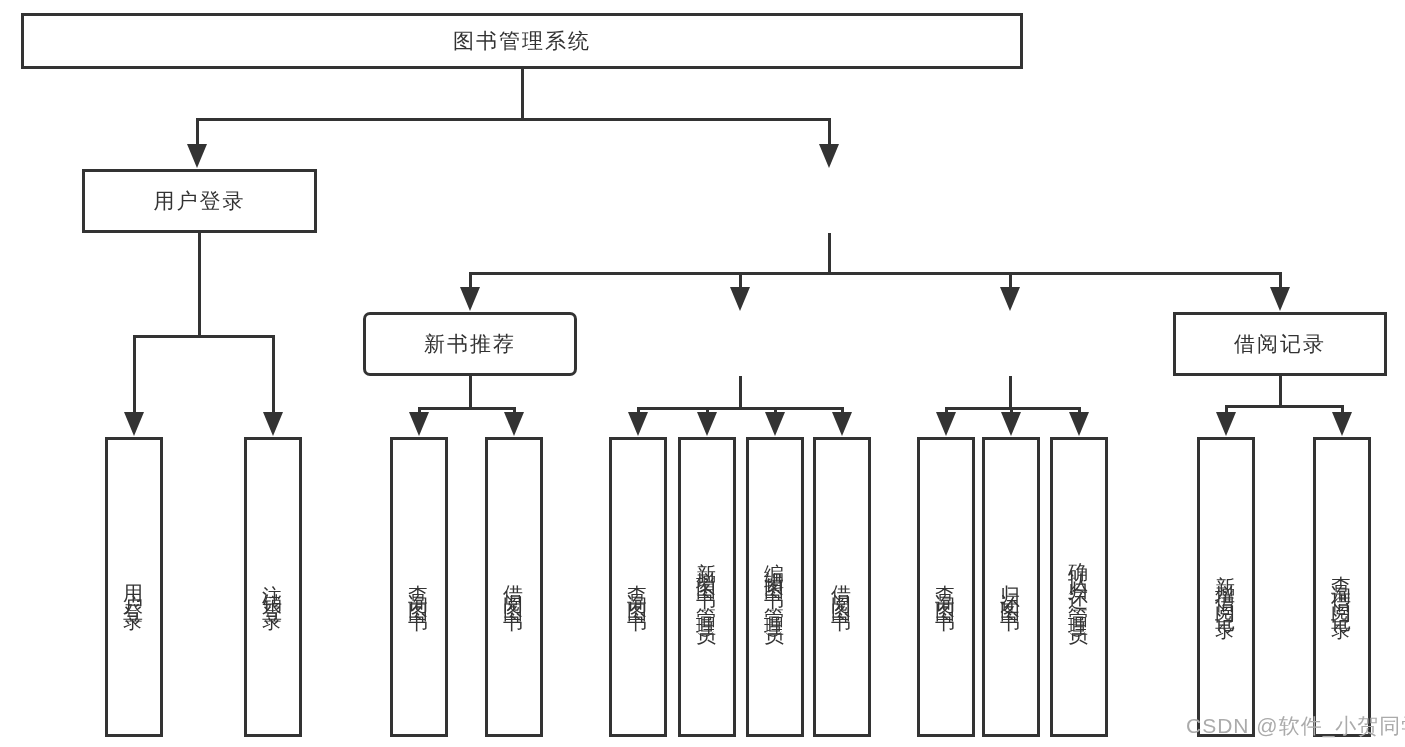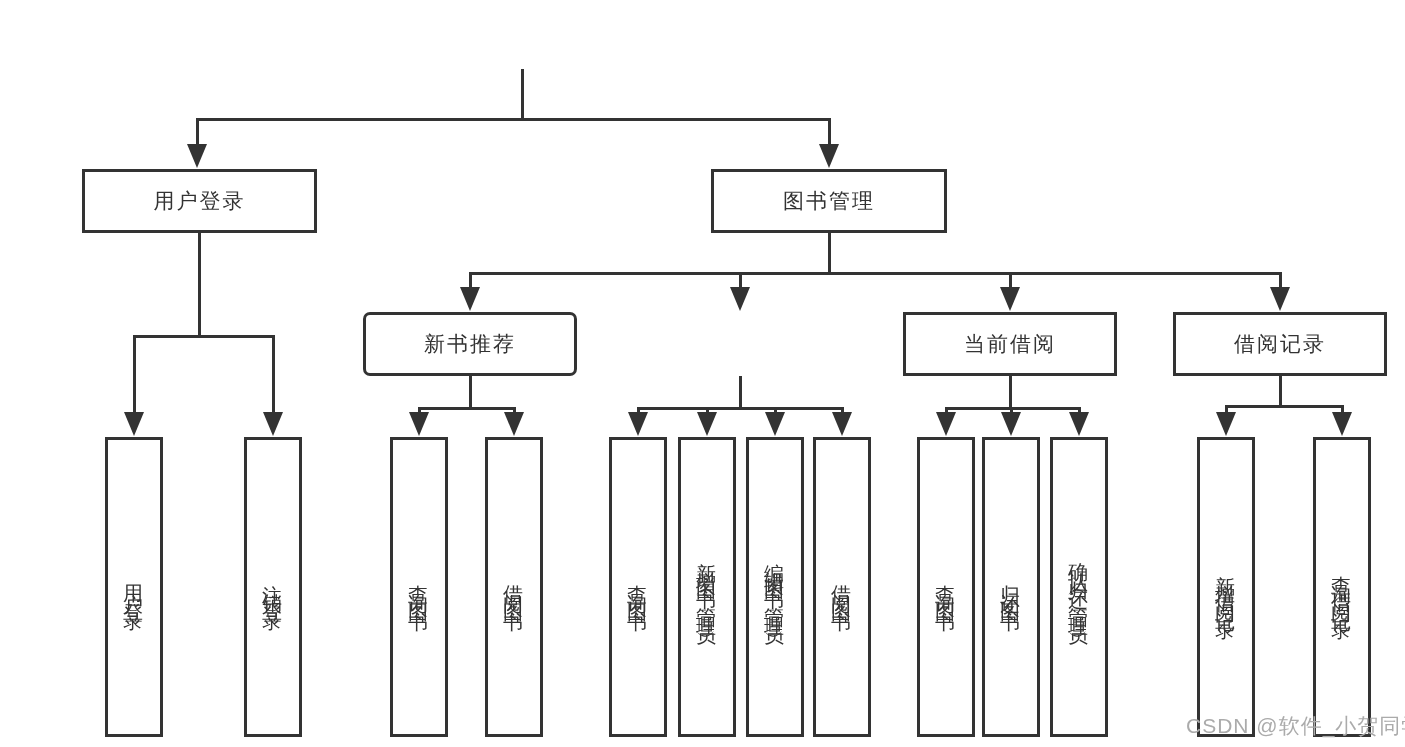--- a/index.html
+++ b/index.html
@@ -42,26 +42,25 @@
     position:absolute;left:1186px;top:712px;
     font-size:21px;color:#ababab;letter-spacing:1px;
     z-index:5;white-space:nowrap;
   }
 </style>
 </head>
 <body>
 
 <div class="canvas">
 
+  <div class="hbox" style="left:21px;top:13px;width:1002px;height:56px;">图书管理系统</div>
 
   <div class="hbox" style="left:82px;top:169px;width:235px;height:64px;">用户登录</div>
-  <div class="hbox" style="left:711px;top:169px;width:236px;height:64px;">图书管理</div>
 
   <div class="hbox" style="left:363px;top:312px;width:214px;height:64px;border-radius:7px;">新书推荐</div>
-  <div class="hbox" style="left:903px;top:312px;width:214px;height:64px;">当前借阅</div>
   <div class="hbox" style="left:1173px;top:312px;width:214px;height:64px;">借阅记录</div>
 
   <div class="leaf" style="left:105px;">用户登录</div>
   <div class="leaf" style="left:244px;">注销登录</div>
   <div class="leaf" style="left:390px;">查询图书</div>
   <div class="leaf" style="left:485px;">借阅图书</div>
   <div class="leaf" style="left:609px;">查询图书</div>
   <div class="leaf" style="left:678px;">新增图书（管理员）</div>
   <div class="leaf" style="left:746px;">编辑图书（管理员）</div>
   <div class="leaf" style="left:813px;">借阅图书</div>

